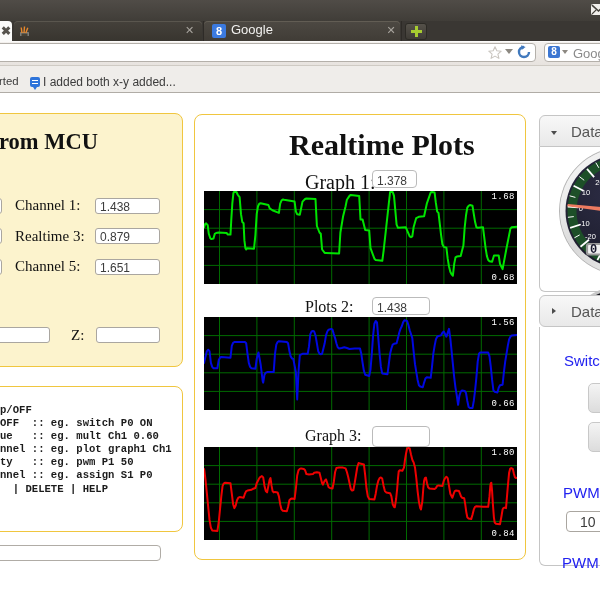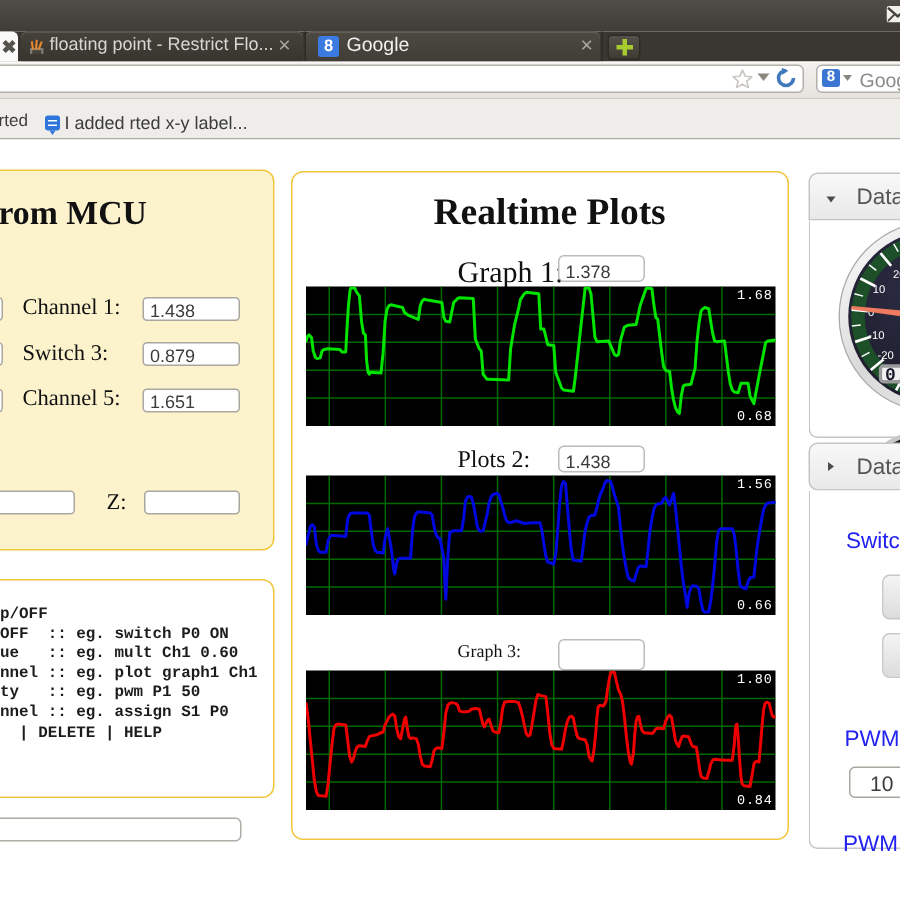--- a/index.html
+++ b/index.html
@@ -77,21 +77,20 @@
     <div class="abs" style="left:400.5px;top:0px;width:1px;height:20px;background:#2e2b27;"></div>
   <svg class="abs" style="left:19px;top:3px" width="11" height="13" viewBox="0 0 11 13">
     <rect x="1" y="8" width="9" height="4" fill="#7d7d78" rx="0.5"></rect>
     <rect x="2.5" y="9.5" width="6" height="2.5" fill="#454136"></rect>
     <g stroke="#e8882c" stroke-width="1.4" fill="none">
       <path d="M3 9 L2.2 3.5"></path>
         <path d="M5 9 L5.5 2.5"></path>
         <path d="M6.8 9 L8.8 3.8"></path>
     </g>
   </svg>
-  <div class="tabtext" style="left:33px;">floating point - Restrict Flo...</div>
   <div class="tabx" style="left:185px;">✕</div>
   <div class="abs" style="left:212px;top:2.5px;width:14px;height:14px;background:#3b7ae0;border-radius:2px;">
      <div style="position:absolute;left:0;top:0;width:14px;height:14px;color:#fff;font-size:11px;font-weight:bold;text-align:center;line-height:14px;">8</div>
     </div>
   <div class="tabtext" style="left:231px;top:1px;color:#f2f1ef;font-size:13px;">Google</div>
   <div class="tabx" style="left:386.5px;">✕</div>
   <div id="newtab">
       <div style="position:absolute;left:4.5px;top:6px;width:11px;height:3px;background:#a7cc30;"></div>
       <div style="position:absolute;left:8.5px;top:2px;width:3px;height:11px;background:#a7cc30;"></div>
     </div>
@@ -115,27 +114,27 @@
 <div class="abs" style="left:562px;top:50px;width:0;height:0;border-left:3.5px solid transparent;border-right:3.5px solid transparent;border-top:4.5px solid #8c8881;"></div>
 <div class="abs" style="left:573px;top:46px;font-size:13px;color:#8a8a8a;">Google</div>
 <div id="bookbar"></div>
 <div id="bookshadow"></div>
 <div class="bktext" style="left:-1px;top:75px;">rted</div>
 <div class="abs" style="left:29.5px;top:76.5px;width:10.5px;height:10px;background:#2e74da;border-radius:2px;">
   <div style="position:absolute;left:2px;top:3px;width:6.5px;height:1.5px;background:#fff;"></div>
   <div style="position:absolute;left:2px;top:6px;width:6.5px;height:1.5px;background:#fff;"></div>
   <div style="position:absolute;left:3px;top:10px;width:0;height:0;border-left:2.5px solid transparent;border-right:2.5px solid transparent;border-top:3.5px solid #2e74da;"></div>
 </div>
-<div class="bktext" style="left:43px;top:74.8px;font-size:12px;">I added rted x-y label...</div>
+<div class="bktext" style="left:43px;top:74.8px;font-size:12px;">I added both x-y added...</div>
 
 <div id="page"></div>
 <div class="goldbox" id="mcu"></div>
 <h2 class="serif" style="left:-1px;top:129px;font-size:22.5px;">rom MCU</h2>
 <div class="slabel" style="left:15px;top:197px;">Channel 1:</div>
-<div class="slabel" style="left:15px;top:227.5px;">Switch 3:</div>
+<div class="slabel" style="left:15px;top:227.5px;">Realtime 3:</div>
 <div class="slabel" style="left:15px;top:257.5px;">Channel 5:</div>
 <div class="ibox" style="left:-14px;top:198px;width:16px;height:16px;"></div>
 <div class="ibox" style="left:-14px;top:228px;width:16px;height:16px;"></div>
 <div class="ibox" style="left:-14px;top:259px;width:16px;height:16px;"></div>
 <div class="ibox" style="left:95px;top:198px;width:65px;height:16px;">1.438</div>
 <div class="ibox" style="left:95px;top:228px;width:65px;height:16px;">0.879</div>
 <div class="ibox" style="left:95px;top:259px;width:65px;height:16px;">1.651</div>
 <div class="slabel" style="left:71px;top:327px;">Z:</div>
 <div class="ibox" style="left:-14px;top:327px;width:64px;height:16px;"></div>
 <div class="ibox" style="left:95.5px;top:327px;width:64px;height:16px;"></div>
@@ -143,26 +142,26 @@
 <div class="consoletext">p/OFF
 OFF  :: eg. switch P0 ON
 ue   :: eg. mult Ch1 0.60
 nnel :: eg. plot graph1 Ch1
 ty   :: eg. pwm P1 50
 nnel :: eg. assign S1 P0
   | DELETE | HELP</div>
 <div class="ibox" style="left:-20px;top:545px;width:181px;height:16px;border-radius:4px;border-color:#b0aca6;"></div>
 
 <div class="goldbox" id="mid"></div>
-<h2 class="serif" style="left:289px;top:128px;font-size:25px;">Realtime Plots</h2>
+<h2 class="serif" style="left:289px;top:128px;font-size:30px;">Realtime Plots</h2>
 <div class="slabel" style="left:305px;top:171px;font-size:20px;">Graph 1:</div>
-<div class="ibox" style="left:372px;top:170px;width:58px;height:18px;border-radius:4px;border-color:#bbb;padding-top:2.5px;">1.378</div>
+<div class="ibox" style="left:372px;top:170px;width:45px;height:18px;border-radius:4px;border-color:#bbb;padding-top:2.5px;">1.378</div>
 <div class="slabel" style="left:305px;top:298px;font-size:16px;">Plots 2:</div>
 <div class="ibox" style="left:372px;top:297px;width:58px;height:18px;border-radius:4px;border-color:#bbb;padding-top:2.5px;">1.438</div>
-<div class="slabel" style="left:305px;top:427px;font-size:12px;">Graph 3:</div>
+<div class="slabel" style="left:305px;top:427px;font-size:16px;">Graph 3:</div>
 <div class="ibox" style="left:372px;top:426px;width:58px;height:18px;border-radius:4px;border-color:#bbb;padding-top:19px;">1.433</div>
 
 <div class="plot" style="top:191px">
 <svg width="313" height="93" viewBox="0 0 313 93">
 <line x1="15.5" y1="0" x2="15.5" y2="93" stroke="#006a00" stroke-width="1"></line>
       <line x1="52.9" y1="0" x2="52.9" y2="93" stroke="#006a00" stroke-width="1"></line>
       <line x1="90.3" y1="0" x2="90.3" y2="93" stroke="#006a00" stroke-width="1"></line>
       <line x1="127.7" y1="0" x2="127.7" y2="93" stroke="#006a00" stroke-width="1"></line>
       <line x1="165.1" y1="0" x2="165.1" y2="93" stroke="#006a00" stroke-width="1"></line>
       <line x1="202.5" y1="0" x2="202.5" y2="93" stroke="#006a00" stroke-width="1"></line>

